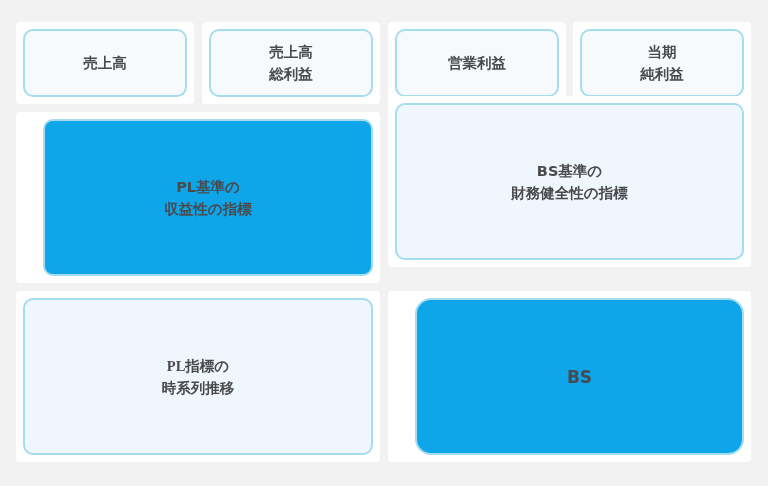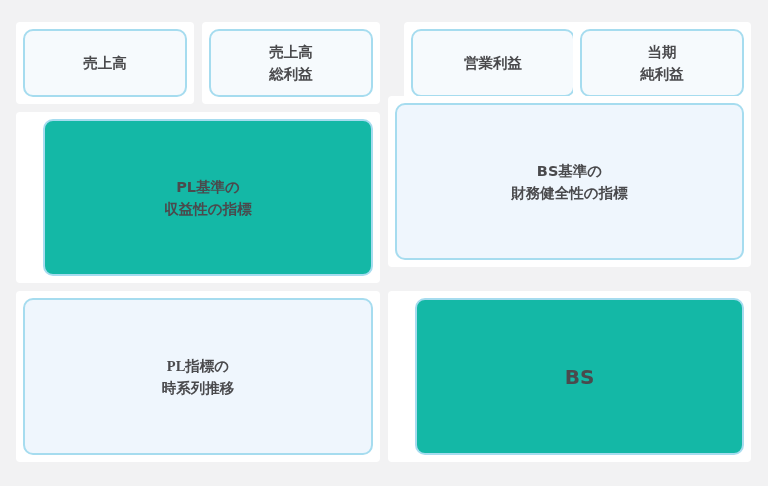--- a/index.html
+++ b/index.html
@@ -6,35 +6,35 @@
   html, body { width: 768px; height: 486px; background: #f2f2f3; overflow: hidden; }
   body { font-family: "DejaVu Sans", "Liberation Sans", sans-serif; color: #4a4a4d; position: relative; }
   .panel { position: absolute; background: #ffffff; border-radius: 4px; }
   .box {
     position: absolute; left: 7px; right: 7px; top: 7px; bottom: 7px;
     border: 2px solid #a6dcef; border-radius: 10px;
     display: flex; align-items: center; justify-content: center; text-align: center;
     font-weight: bold; font-size: 14.5px; line-height: 22px; white-space: pre-line;
   }
   .bg-a { background: #f6fafd; }
-  .bg-b { background: #14b8a6; margin-left: 20px; }
+  .bg-b { background: #0ea5e9; margin-left: 20px; }
   .bg-c { background: #eff6fd; }
-  .big { font-size: 20px; }
+  .big { font-size: 17px; border-radius: 16px; }
 </style>
 </head>
 <body>
 
 <div class="panel" style="left:16px;top:22px;width:178px;height:82px;">
   <div class="box bg-a"><span>売上高</span></div>
 </div>
 <div class="panel" style="left:202px;top:22px;width:178px;height:82px;">
   <div class="box bg-a"><span>売上高
 総利益</span></div>
 </div>
-<div class="panel" style="left:404px;top:22px;width:178px;height:82px;font-family:Liberation Serif, serif;">
+<div class="panel" style="left:388px;top:22px;width:178px;height:82px;font-family:Liberation Serif, serif;">
   <div class="box bg-a"><span>営業利益</span></div>
 </div>
 <div class="panel" style="left:573px;top:22px;width:178px;height:82px;text-decoration:underline;">
   <div class="box bg-a"><span>当期
 純利益</span></div>
 </div>
 
 <div class="panel" style="left:16px;top:112px;width:364px;height:171px;">
   <div class="box bg-b"><span>PL基準の
 収益性の指標</span></div>

